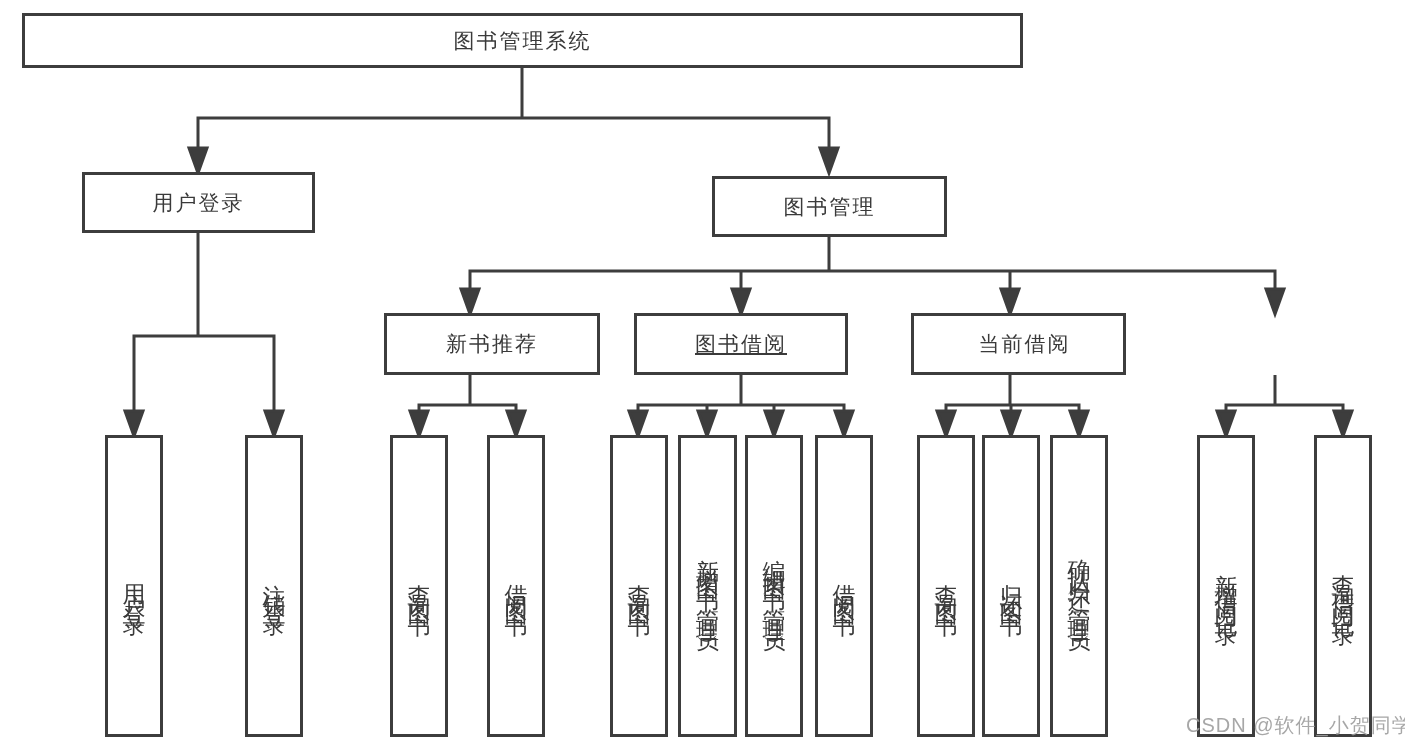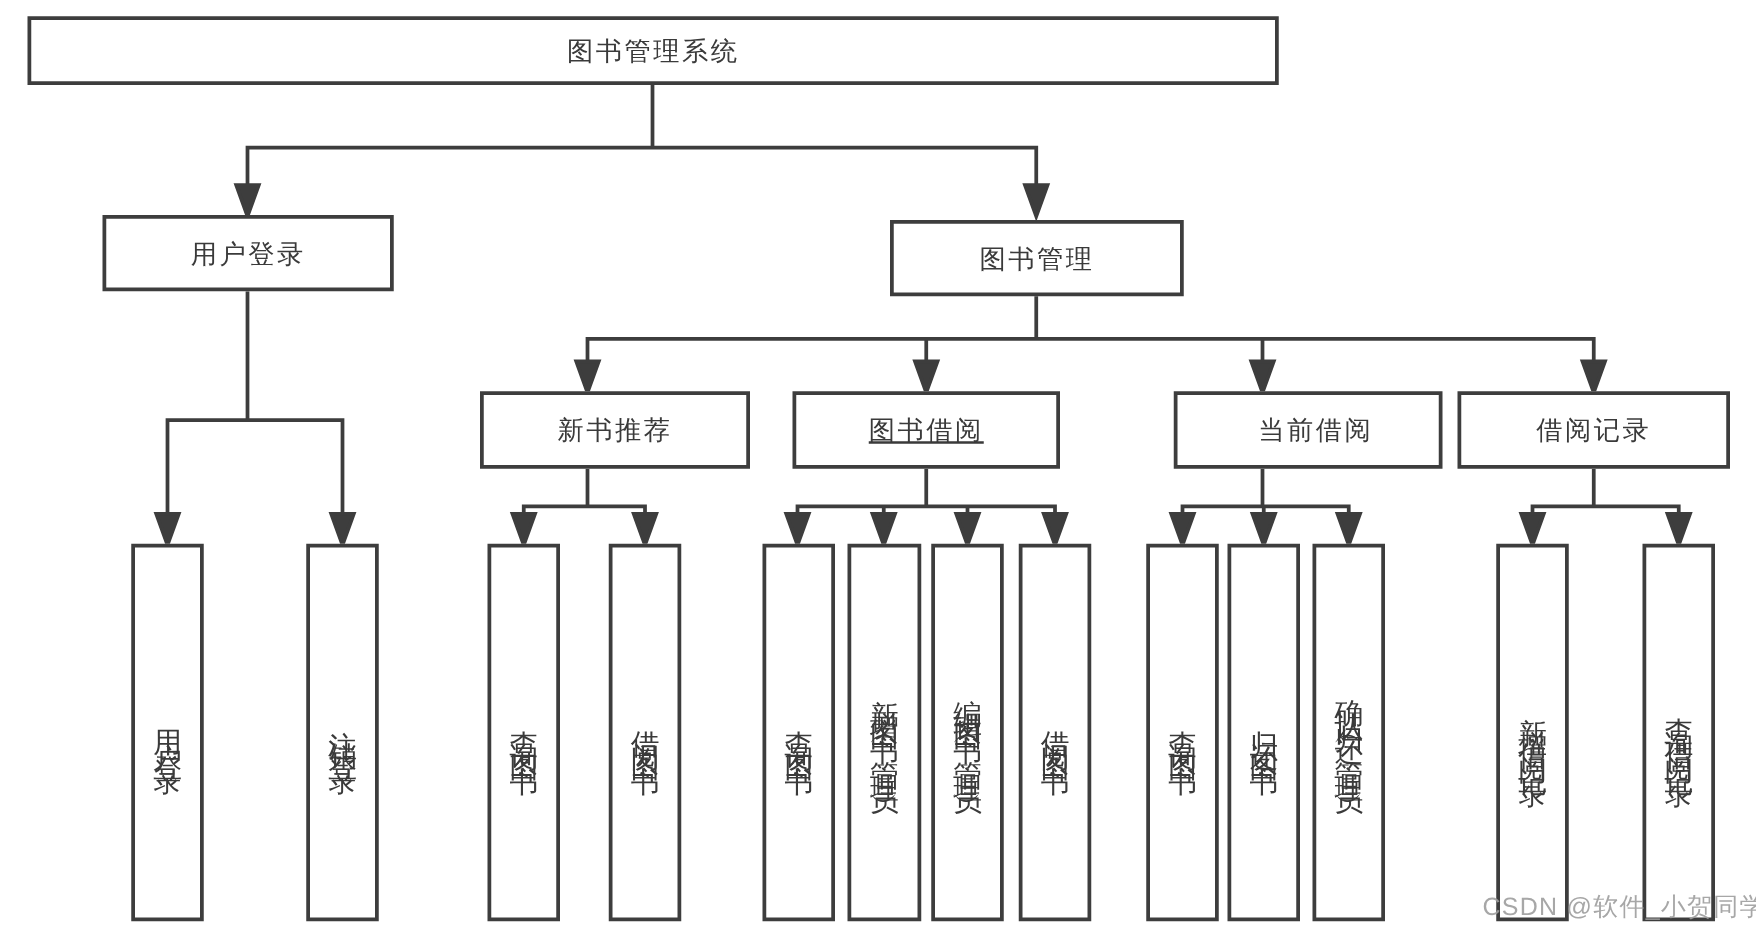--- a/index.html
+++ b/index.html
@@ -42,21 +42,21 @@
     white-space: nowrap;
   }
   
   #n-root { left: 22px; top: 13px; width: 1001px; height: 55px; }
   
   #n-user-login { left: 82px;  top: 172px; width: 233px; height: 61px; }
   #n-book-mgmt  { left: 712px; top: 176px; width: 235px; height: 61px; }
   
   #n-new-book   { left: 344px;  top: 313px; width: 216px; height: 62px; margin-left: 40px; }
   #n-borrowing  { left: 634px;  top: 313px; width: 214px; height: 62px; text-decoration: underline; }
-  #n-current    { left: 939px;  top: 313px; width: 215px; height: 62px; padding-left: 12px; }
+  #n-current    { left: 911px;  top: 313px; width: 215px; height: 62px; padding-left: 12px; }
   #n-records    { left: 1166px; top: 313px; width: 218px; height: 62px; }
   
   .leaf { top: 435px; width: 58px; height: 302px; }
   #n-l-userlogin { left: 105px; }
   #n-l-logout    { left: 245px; }
   #n-l-query1    { left: 390px; }
   #n-l-borrow1   { left: 487px; }
   #n-l-query2    { left: 610px; }
   #n-l-addbook   { left: 678px; width: 59px; }
   #n-l-editbook  { left: 745px; }
@@ -145,23 +145,20 @@
 
   <div class="node" id="n-new-book">
     <span class="h-label">新书推荐</span>
   </div>
   <div class="node" id="n-borrowing">
     <span class="h-label">图书借阅</span>
   </div>
   <div class="node" id="n-current">
     <span class="h-label">当前借阅</span>
   </div>
-  <div class="node" id="n-records">
-    <span class="h-label">借阅记录</span>
-  </div>
 
   <div class="node leaf" id="n-l-userlogin">
     <span class="v-label">用户登录</span>
   </div>
   <div class="node leaf" id="n-l-logout">
     <span class="v-label">注销登录</span>
   </div>
 
   <div class="node leaf" id="n-l-query1">
     <span class="v-label">查询图书</span>

